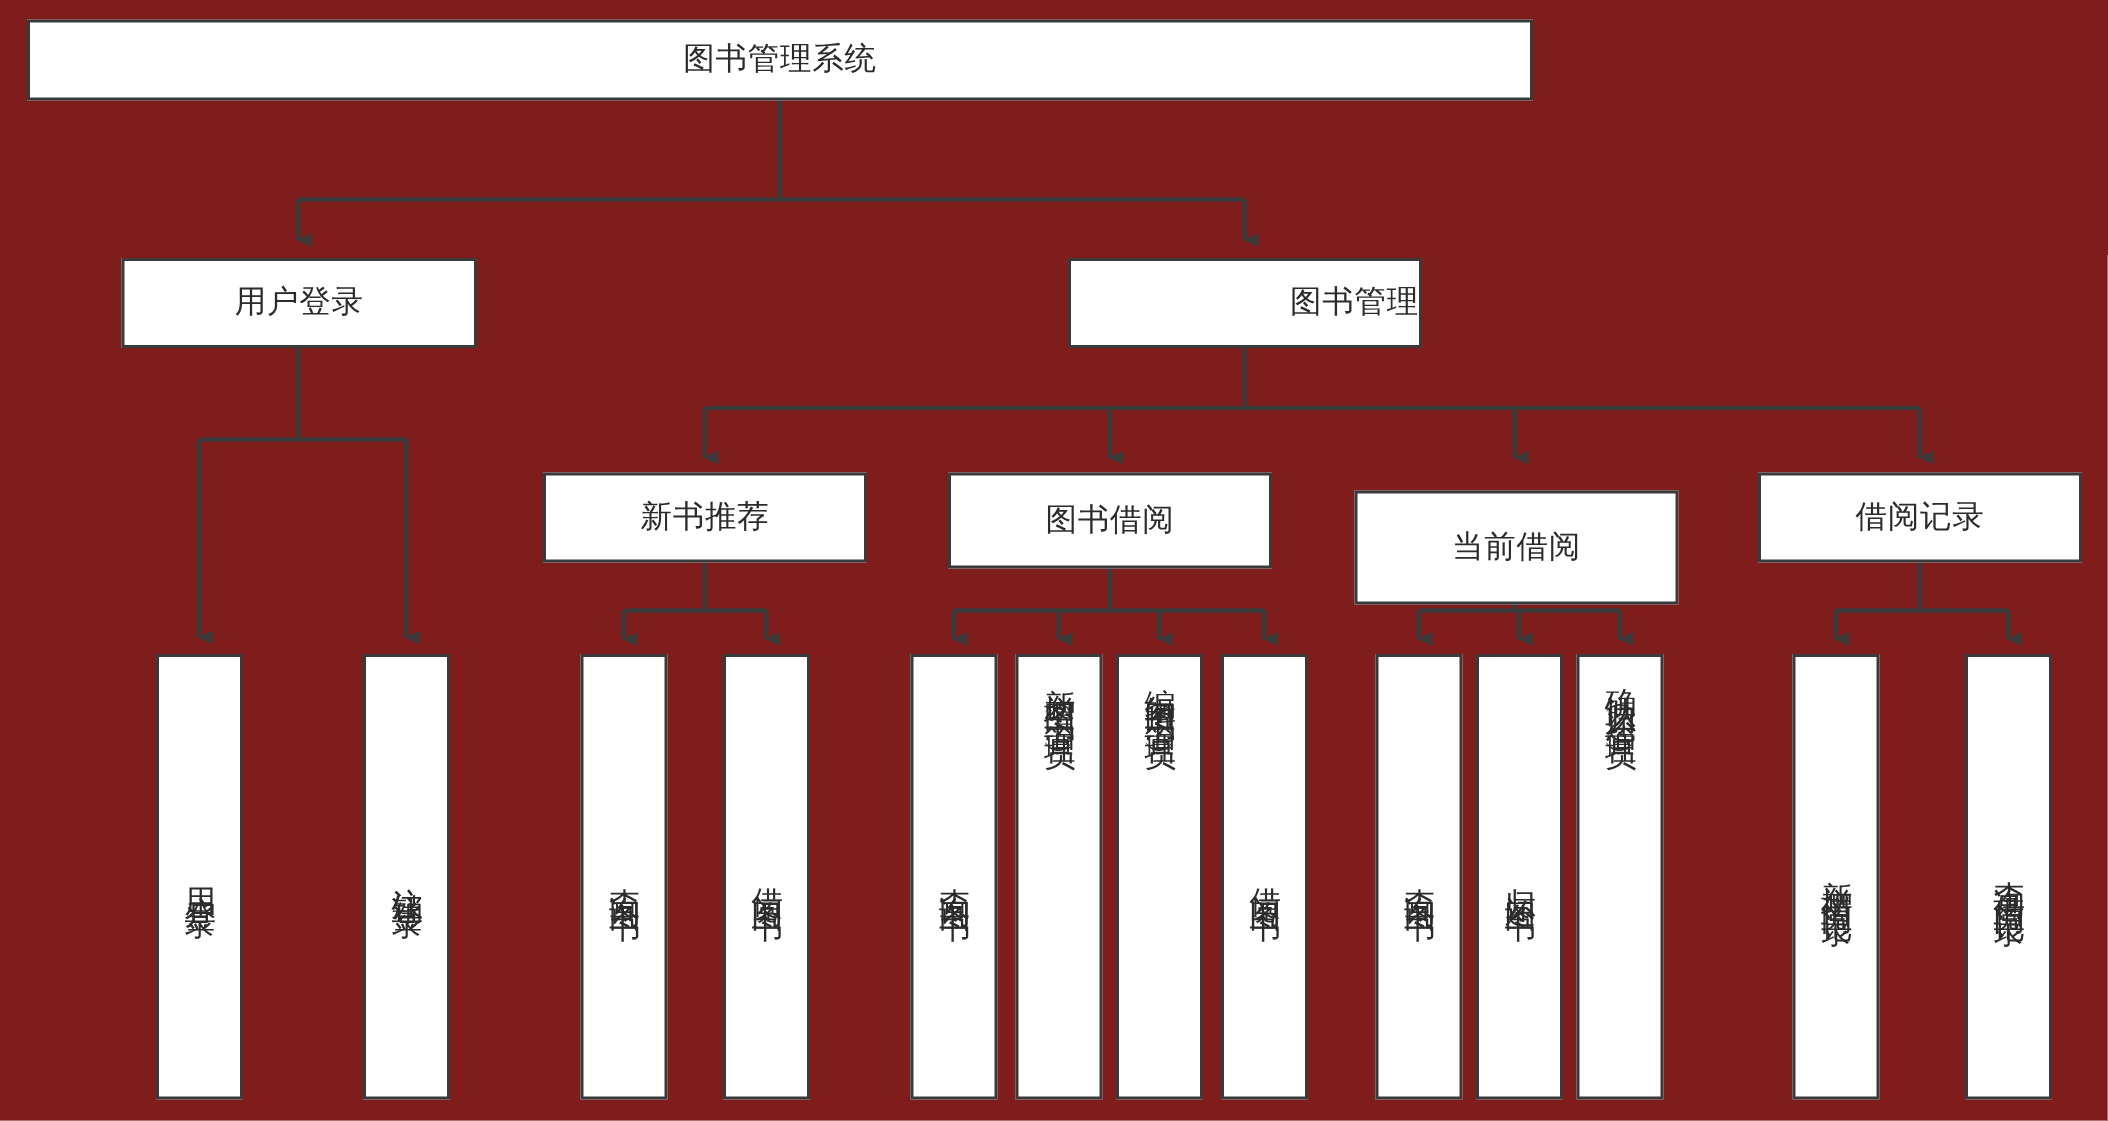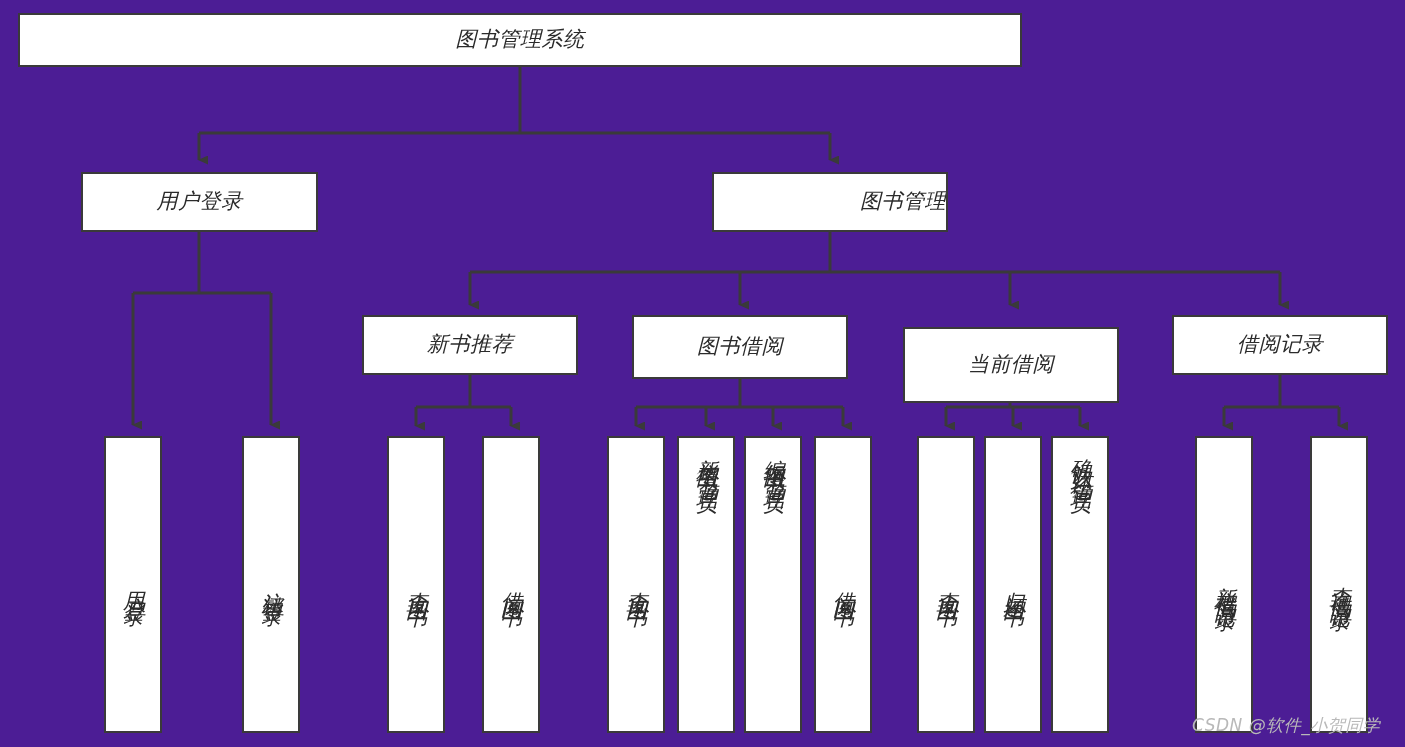--- a/index.html
+++ b/index.html
@@ -10,22 +10,21 @@
   body {
     width: 1405px;
     height: 747px;
     overflow: hidden;
     font-family: "DejaVu Sans", "Liberation Sans", sans-serif;
   }
   #diagram-root {
     position: relative;
     width: 1405px;
     height: 747px;
-    background: #4c1d95;
-    font-style: italic;
+    background: #7f1d1d;
   }
   svg.diagram-canvas {
     position: absolute;
     left: 0;
     top: 0;
     width: 1405px;
     height: 747px;
   }
   .node-box {
     position: absolute;
@@ -200,15 +199,14 @@
     <span class="node-label-v">确认归还（管理员）</span>
   </div>
 
   <div class="node-box leaf-box" style="left:1195px; top:436px; width:58px; height:297px;">
     <span class="node-label-v">新增借阅记录</span>
   </div>
   <div class="node-box leaf-box" style="left:1310px; top:436px; width:58px; height:297px;">
     <span class="node-label-v">查询借阅记录</span>
   </div>
 
-  <span class="watermark" style="left:1192px; top:714px;">CSDN @软件_小贺同学</span>
 
 </div>
 
 </body></html>

